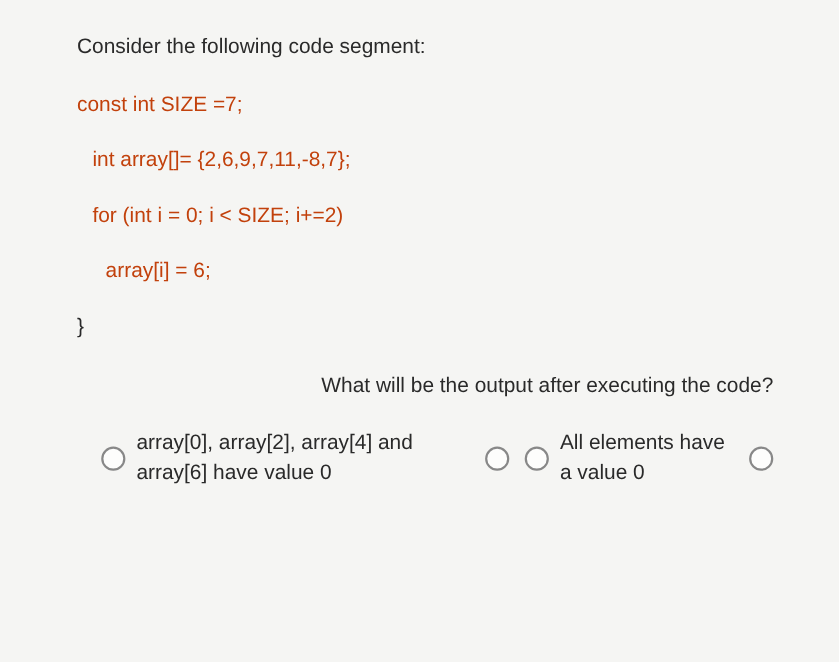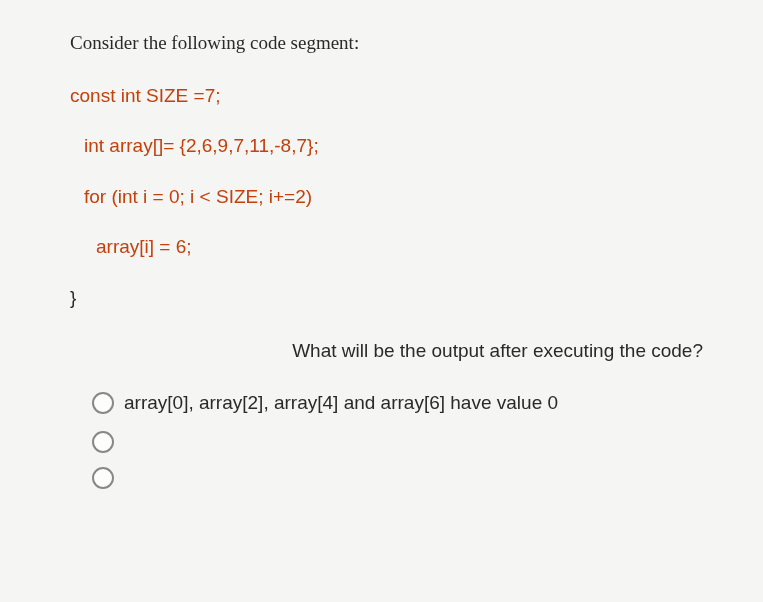--- a/index.html
+++ b/index.html
@@ -12,42 +12,41 @@
       height: 602px;
       background: #f5f5f3;
       font-family: Arial, Helvetica, sans-serif;
       color: #2a2a2a;
       padding: 30px 60px 30px 70px;
       font-size: 19px;
       line-height: 1.4;
     }
     .question-intro {
       margin-bottom: 26px;
-      font-family: Liberation Serif, serif;
     }
     .code-line {
       margin-bottom: 24px;
       color: #c2410c;
     }
     .indent-1 {
       padding-left: 14px;
     }
     .indent-2 {
       padding-left: 26px;
     }
     .close-brace {
       margin-bottom: 26px;
     }
     .question-text {
       margin-bottom: 26px;
       text-align: right;
     }
     .options {
       display: flex;
-      flex-direction: column;
+      flex-direction: row;
       gap: 14px;
       padding-left: 22px;
     }
     .option {
       display: flex;
       align-items: center;
       gap: 10px;
       cursor: pointer;
     }
     .radio-circle {
@@ -82,14 +81,18 @@
 <div class="options">
   <div class="option">
     <div class="radio-circle"></div>
     <span class="option-label">array[0], array[2], array[4] and array[6] have value 0</span>
   </div>
   <div class="option">
     <div class="radio-circle"></div>
   </div>
   <div class="option">
     <div class="radio-circle"></div>
+    <span class="option-label">All elements have a value 0</span>
+  </div>
+  <div class="option">
+    <div class="radio-circle"></div>
   </div>
 </div>
 
 </body></html>

